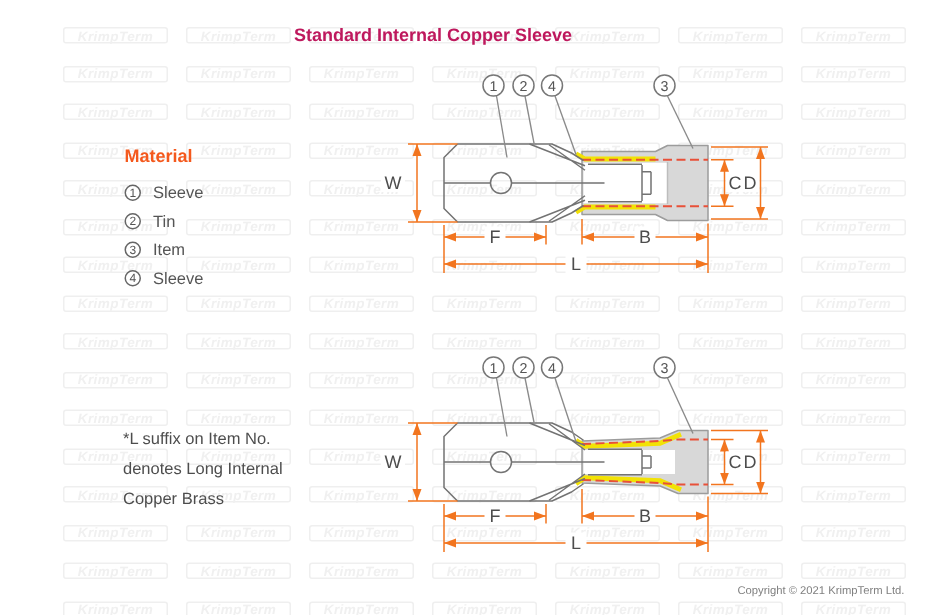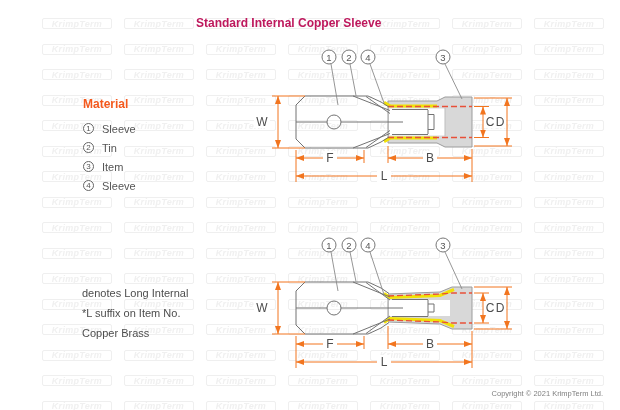--- a/index.html
+++ b/index.html
@@ -309,20 +309,20 @@
       <span class="num-circle">3</span>
       <span>Item</span>
     </div>
     <div class="mat-row">
       <span class="num-circle">4</span>
       <span>Sleeve</span>
     </div>
   </div>
 
   <div id="note">
+    <div>*L suffix on Item No.</div>
     <div>denotes Long Internal</div>
-    <div>*L suffix on Item No.</div>
     <div>Copper Brass</div>
   </div>
 
   <div id="copyright">Copyright © 2021 KrimpTerm Ltd.</div>
 
 </div>
 
 </body></html>

